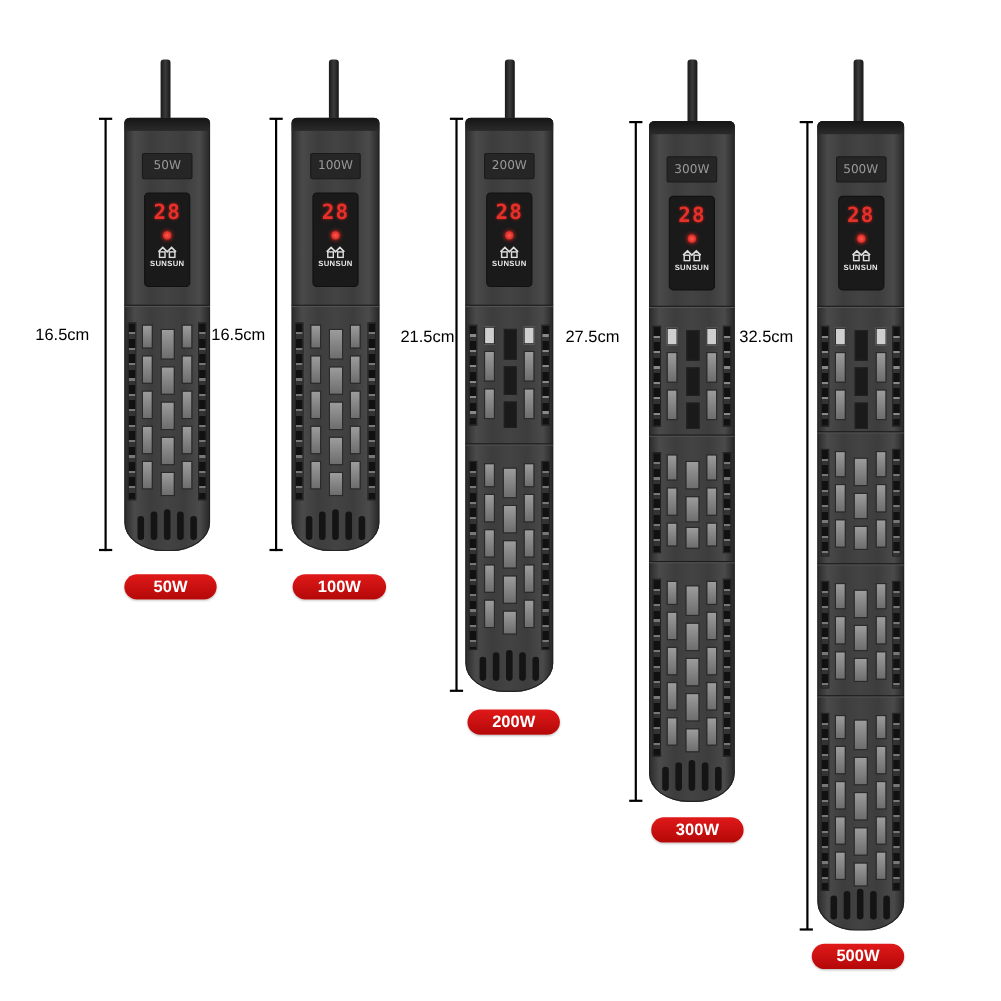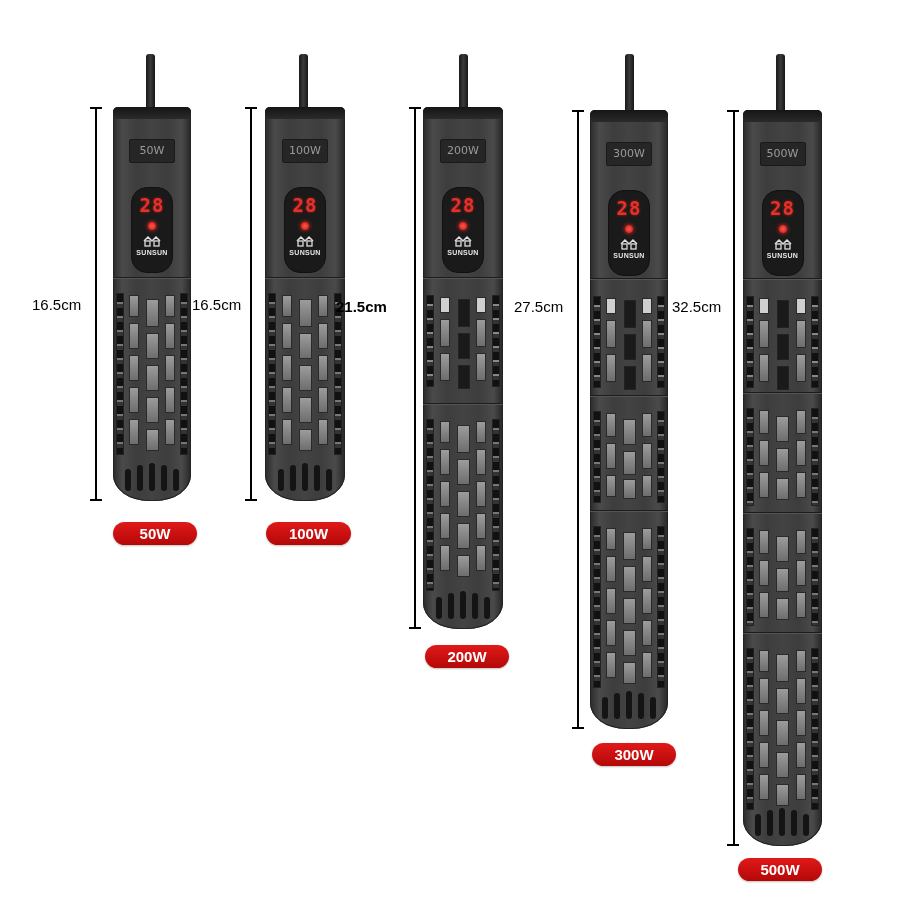--- a/index.html
+++ b/index.html
@@ -2,21 +2,21 @@
 <html><head>
 <meta charset="utf-8">
 <style>
   html, body { margin:0; padding:0; background:#ffffff; }
   body { width:910px; height:910px; position:relative; overflow:hidden; font-family:"Liberation Sans", sans-serif; }
   .cable { position:absolute; width:9px; background:linear-gradient(90deg,#1a1a1a,#3a3a3a 50%,#161616); border-radius:3px 3px 0 0; }
   .heater { position:absolute; }
   .body { position:absolute; left:0; right:0; top:0; bottom:0; background:linear-gradient(90deg,#2a2a2a 0%,#4a4a4a 12%,#3d3d3d 30%,#434343 50%,#3d3d3d 70%,#4a4a4a 88%,#262626 100%); border-radius:5px 5px 36px 36px / 5px 5px 26px 26px; box-shadow: inset 0 0 0 1px #222; overflow:hidden; }
   .topband { position:absolute; left:0; right:0; top:0; height:12px; background:linear-gradient(180deg,#151515,#2a2a2a); }
   .wattwin { position:absolute; left:50%; transform:translateX(-50%); top:32px; width:44px; height:22px; background:#262626; border:1px solid #1a1a1a; border-radius:2px; color:#9a9a9a; font-size:11px; line-height:22px; text-align:center; font-family:"DejaVu Sans", sans-serif; }
-  .display { position:absolute; left:50%; transform:translateX(-50%); top:80px; width:40px; height:84px; background:#1a1a1a; border-radius:16px; border:1px solid #111; }
+  .display { position:absolute; left:50%; transform:translateX(-50%); top:68px; width:40px; height:84px; background:#1a1a1a; border-radius:4px; border:1px solid #111; }
   .digits { position:absolute; left:0; right:0; top:6px; text-align:center; color:#e8302a; font-family:"DejaVu Sans Mono", monospace; font-weight:bold; font-size:19px; letter-spacing:1px; text-shadow:0 0 3px rgba(255,40,30,0.6); }
   .led { position:absolute; left:50%; top:34px; width:8px; height:8px; margin-left:-4px; background:radial-gradient(circle,#ff5a50,#c3120c); border-radius:50%; box-shadow:0 0 4px #ff2a20; }
   .logo-icon { position:absolute; left:50%; top:47px; width:18px; height:12px; margin-left:-9px; }
   .brand { position:absolute; left:0; right:0; top:61px; text-align:center; color:#e6e6e6; font-size:7px; font-weight:bold; letter-spacing:0.3px; }
   .seg-line { position:absolute; left:0; right:0; height:1px; background:#1c1c1c; box-shadow:0 1px 0 #555; }
   .grille { position:absolute; left:0; right:0; }
   .slot { position:absolute; background:#1a1a1a; border:1px solid #222; }
   .win { position:absolute; background:linear-gradient(180deg,#9c9c9c,#6d6d6d); border:1px solid #2a2a2a; }
   .tooth { position:absolute; bottom:10px; width:6px; background:#141414; border-radius:3px; }
   .dimline { position:absolute; width:2px; background:#000; }
@@ -180,21 +180,21 @@
       <div class="tooth" style="left:13px; height:22px;"></div>
       <div class="tooth" style="left:25px; height:26px;"></div>
       <div class="tooth" style="left:37px; height:28px;"></div>
       <div class="tooth" style="left:49px; height:26px;"></div>
       <div class="tooth" style="left:61px; height:22px;"></div>
     </div>
   </div>
   <div class="dimline" style="left:414px; top:108px; height:520px;"></div>
   <div class="dimcap" style="left:409px; top:107px;"></div>
   <div class="dimcap" style="left:409px; top:627px;"></div>
-  <div class="dimlabel" style="left:336px; top:298px;font-weight:bold;">21.5cm</div>
+  <div class="dimlabel" style="left:364px; top:298px;">21.5cm</div>
   <div class="badge" style="left:425px; top:645px; width:84px;">200W</div>
 </div>
 
 <div>
   <div class="cable" style="left:625px; top:54px; height:58px;"></div>
   <div class="heater" style="left:590px; top:110px; width:78px; height:619px;">
     <div class="body">
       <div class="topband"></div>
       <div class="wattwin">300W</div>
       <div class="display">

